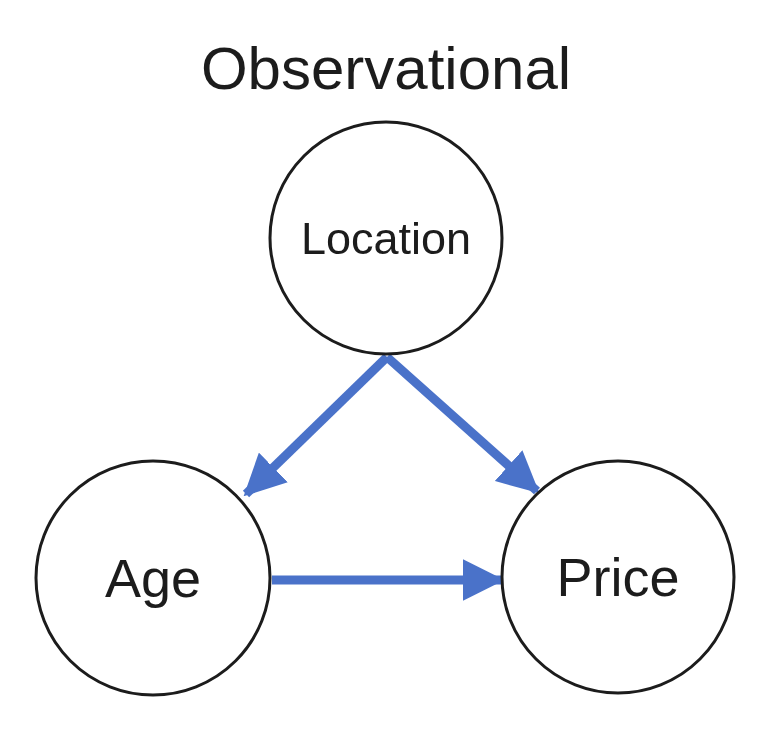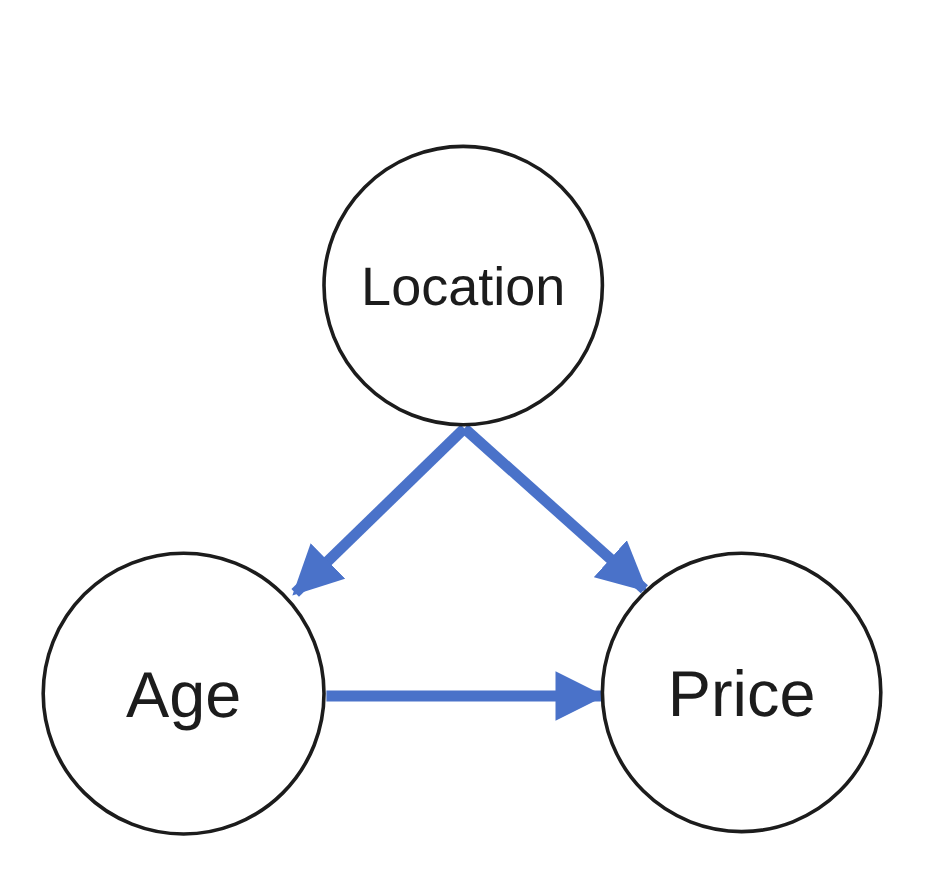--- a/index.html
+++ b/index.html
@@ -37,20 +37,21 @@
   }
   svg.dag text {
     font-family: "Liberation Sans", sans-serif;
     fill: #1c1c1c;
   }
 </style>
 </head>
 <body>
 
 <div class="canvas">
+  <h1 class="diagram-title">Observational</h1>
   <svg class="dag" viewBox="0 0 772 729" xmlns="http://www.w3.org/2000/svg">
       <defs>
         <marker id="arrowhead" viewBox="0 0 10 10" refX="9.2" refY="5" markerWidth="4.6" markerHeight="4.6" orient="auto-start-reverse">
           <path d="M0,0 L10,5 L0,10 Z" fill="#4a72c9"></path>
         </marker>
       </defs>
       <line x1="387" y1="357" x2="246" y2="494" stroke="#4a72c9" stroke-width="9" stroke-linecap="butt" marker-end="url(#arrowhead)"></line>
       <line x1="387" y1="357" x2="537" y2="491" stroke="#4a72c9" stroke-width="9" stroke-linecap="butt" marker-end="url(#arrowhead)"></line>
       <line x1="272" y1="580" x2="501" y2="580" stroke="#4a72c9" stroke-width="9" stroke-linecap="butt" marker-end="url(#arrowhead)"></line>
       <g>

